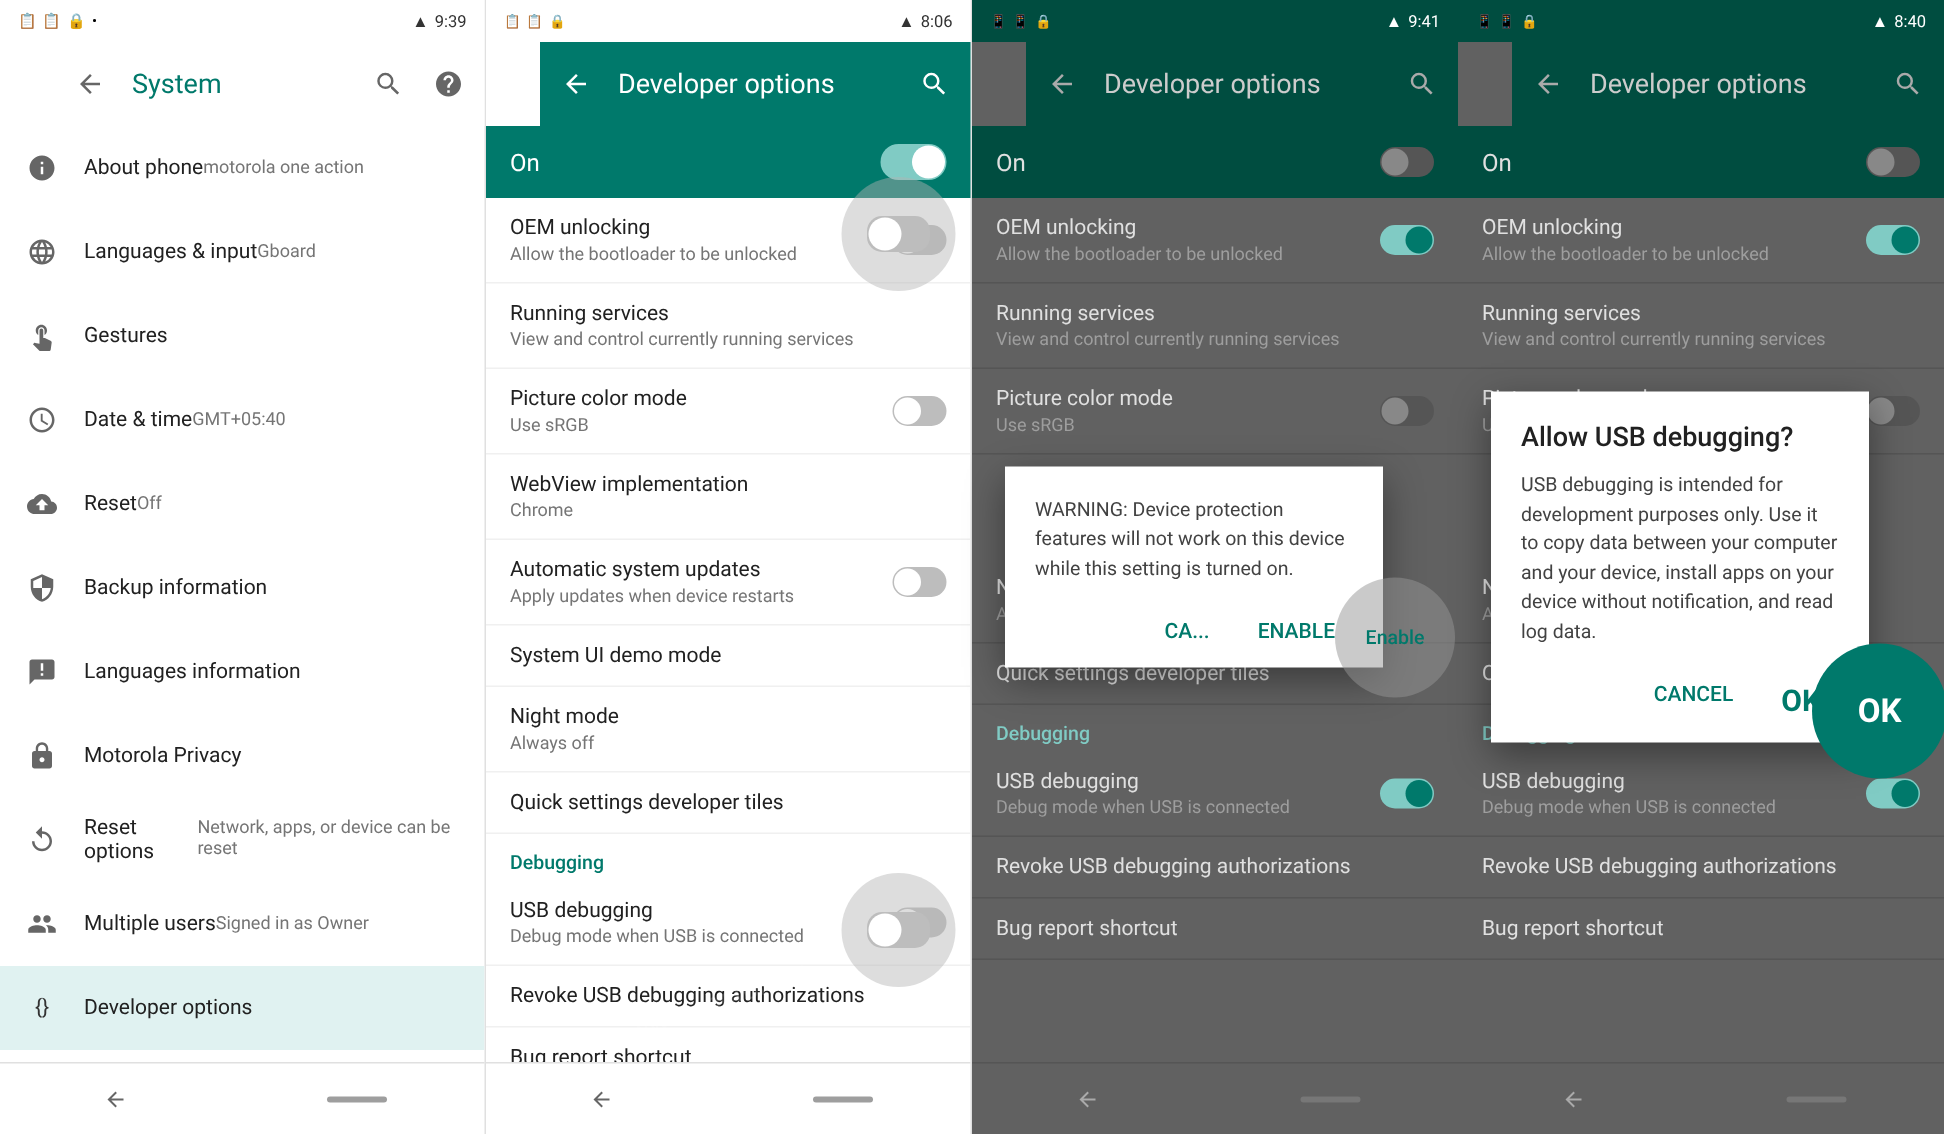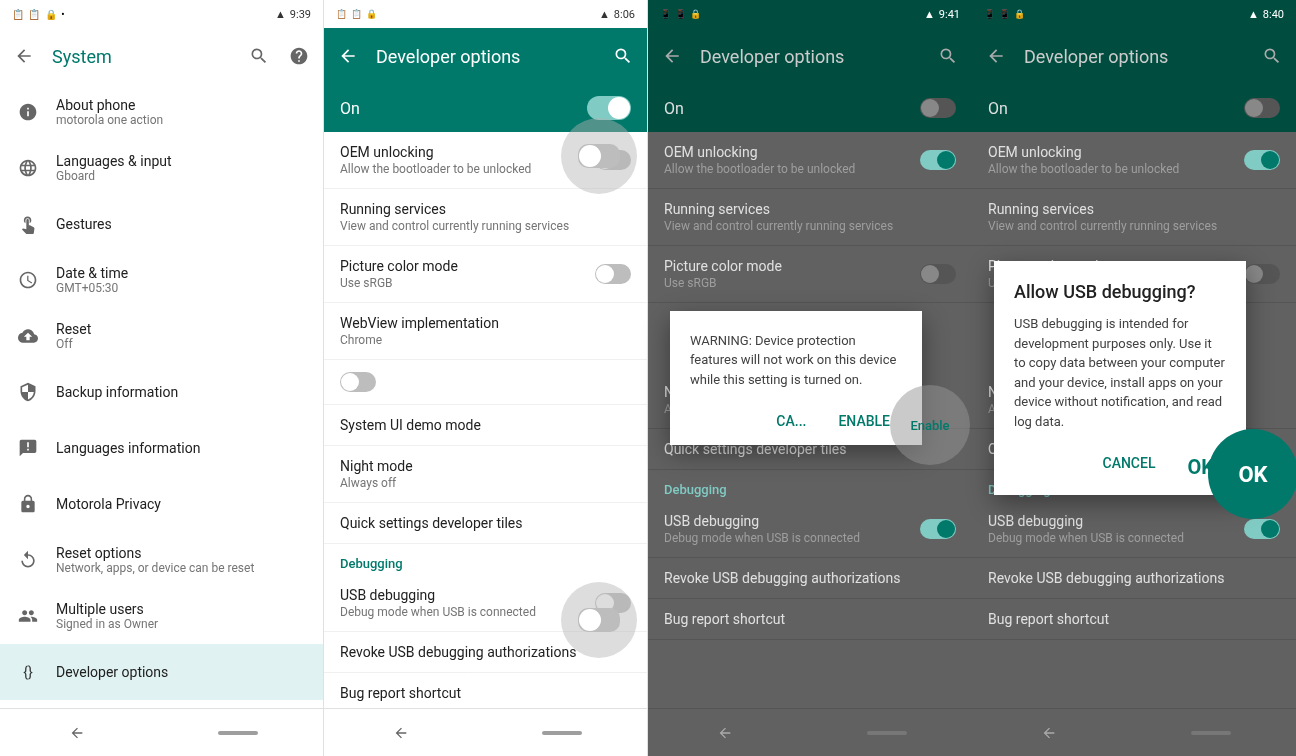--- a/index.html
+++ b/index.html
@@ -11,31 +11,31 @@
     .panel3 { width: 324px; height: 756px; background: #616161; display: flex; flex-direction: column; position: relative; }
     .panel4 { width: 324px; height: 756px; background: #616161; display: flex; flex-direction: column; position: relative; }
 
     
     .status-bar { height: 28px; display: flex; align-items: center; justify-content: space-between; padding: 0 12px; background: inherit; }
     .status-bar-left { display: flex; gap: 4px; align-items: center; }
     .status-bar-right { display: flex; gap: 4px; align-items: center; font-size: 11px; color: #333; }
     .status-bar-right.light { color: #fff; }
 
     
-    .app-bar { height: 56px; display: flex; align-items: center; padding: 0 12px; gap: 16px; background: #fff; }
+    .app-bar { height: 56px; display: flex; align-items: center; padding: 0 12px; gap: 16px; background: #fff; margin-left: 36px; }
     .app-bar.teal { background: #00796B; }
     .app-bar-title { font-size: 18px; color: #00796B; font-weight: 400; flex: 1; }
     .app-bar-title.white { color: #fff; }
     .icon-btn { width: 24px; height: 24px; display: flex; align-items: center; justify-content: center; cursor: pointer; }
 
     
     .nav-item { display: flex; align-items: center; padding: 8px 16px; gap: 16px; cursor: pointer; min-height: 56px; }
     .nav-item.active { background: #e0f2f1; }
     .nav-icon { width: 24px; height: 24px; display: flex; align-items: center; justify-content: center; color: #666; flex-shrink: 0; }
-    .nav-text { display: flex; flex-direction: column; }
+    .nav-text { display: flex; flex-direction: row; }
     .nav-label { font-size: 14px; color: #212121; }
     .nav-sublabel { font-size: 12px; color: #757575; }
     .settings-on-row { height: 48px; display: flex; align-items: center; padding: 0 16px; justify-content: space-between; background: #00796B; }
     .settings-on-label { font-size: 16px; color: #fff; }
 
     .setting-item { display: flex; flex-direction: column; padding: 12px 16px; border-bottom: 1px solid #f0f0f0; cursor: pointer; }
     .setting-item-row { display: flex; align-items: center; justify-content: space-between; }
     .setting-title { font-size: 14px; color: #212121; }
     .setting-sub { font-size: 12px; color: #757575; margin-top: 2px; }
 
@@ -152,21 +152,21 @@
     </div>
 
     <div class="nav-item">
       <div class="nav-icon">
         <svg width="20" height="20" viewBox="0 0 24 24" fill="#666">
             <path d="M11.99 2C6.47 2 2 6.48 2 12s4.47 10 9.99 10C17.52 22 22 17.52 22 12S17.52 2 11.99 2zM12 20c-4.42 0-8-3.58-8-8s3.58-8 8-8 8 3.58 8 8-3.58 8-8 8zm.5-13H11v6l5.25 3.15.75-1.23-4.5-2.67V7z"></path>
           </svg>
       </div>
       <div class="nav-text">
         <span class="nav-label">Date &amp; time</span>
-        <span class="nav-sublabel">GMT+05:30</span>
+        <span class="nav-sublabel">GMT+05:40</span>
       </div>
     </div>
 
     <div class="nav-item">
       <div class="nav-icon">
         <svg width="20" height="20" viewBox="0 0 24 24" fill="#666">
             <path d="M19.35 10.04C18.67 6.59 15.64 4 12 4 9.11 4 6.6 5.64 5.35 8.04 2.34 8.36 0 10.91 0 14c0 3.31 2.69 6 6 6h13c2.76 0 5-2.24 5-5 0-2.64-2.05-4.78-4.65-4.96zM14 13v4h-4v-4H7l5-5 5 5h-3z"></path>
           </svg>
       </div>
       <div class="nav-text">
@@ -322,20 +322,24 @@
       </div>
     </div>
 
     <div class="setting-item">
       <div class="setting-title">WebView implementation</div>
       <div class="setting-sub">Chrome</div>
     </div>
 
     <div class="setting-item">
       <div class="setting-item-row">
+        <div>
+          <div class="setting-title">Automatic system updates</div>
+          <div class="setting-sub">Apply updates when device restarts</div>
+        </div>
         <div class="toggle off">
           <div class="toggle-knob"></div>
         </div>
       </div>
     </div>
 
     <div class="setting-item">
       <div class="setting-title">System UI demo mode</div>
     </div>
 

